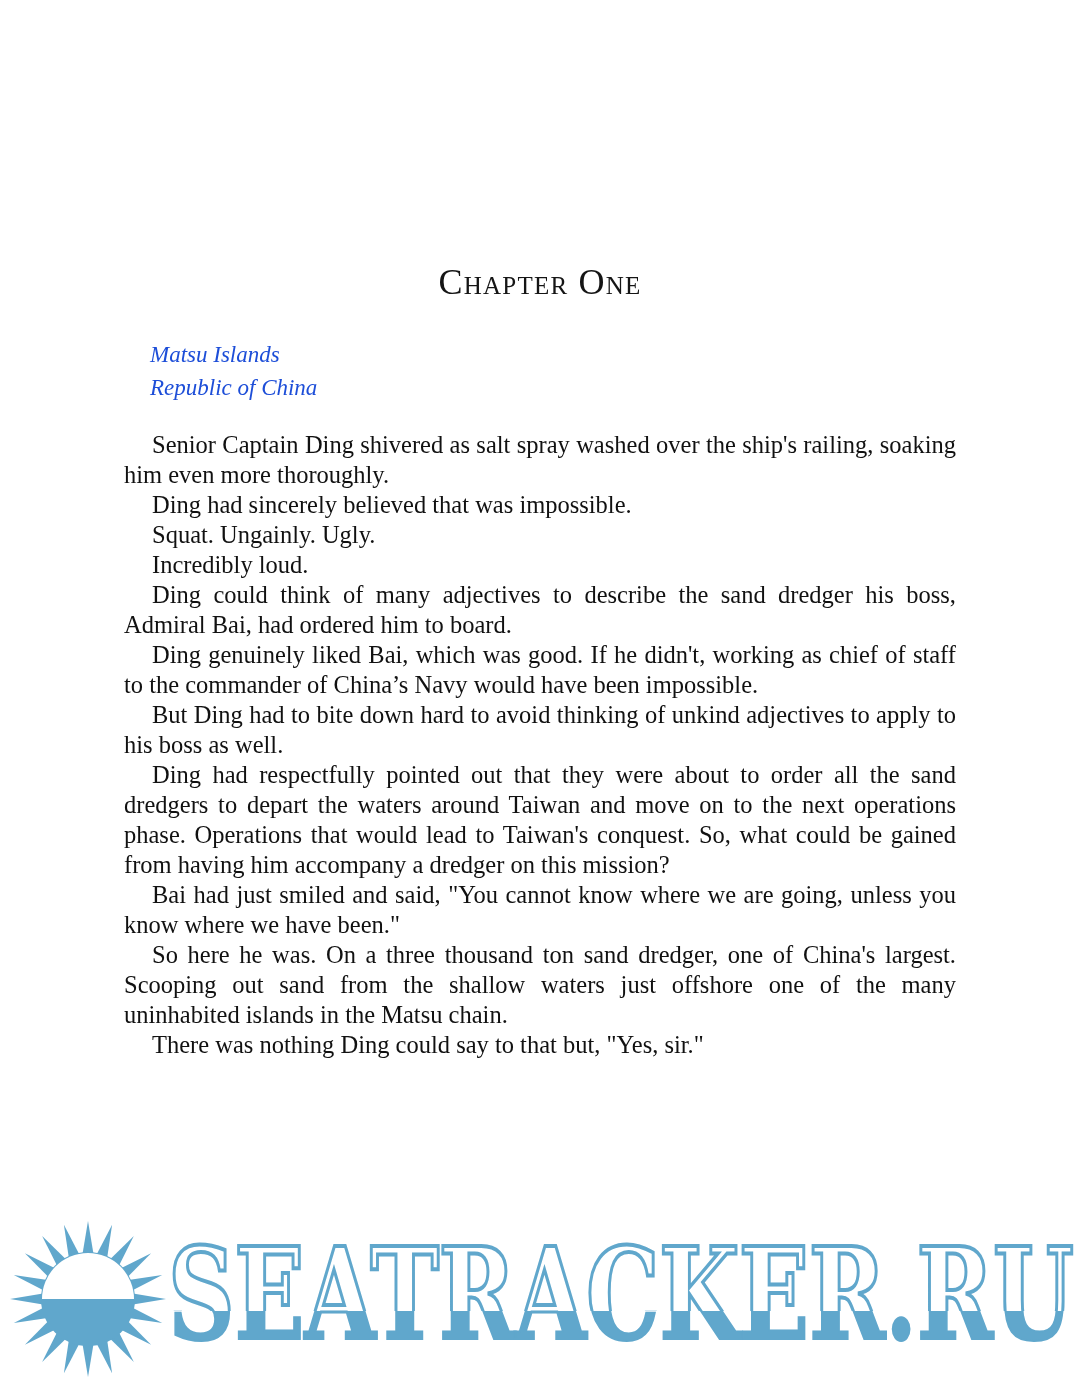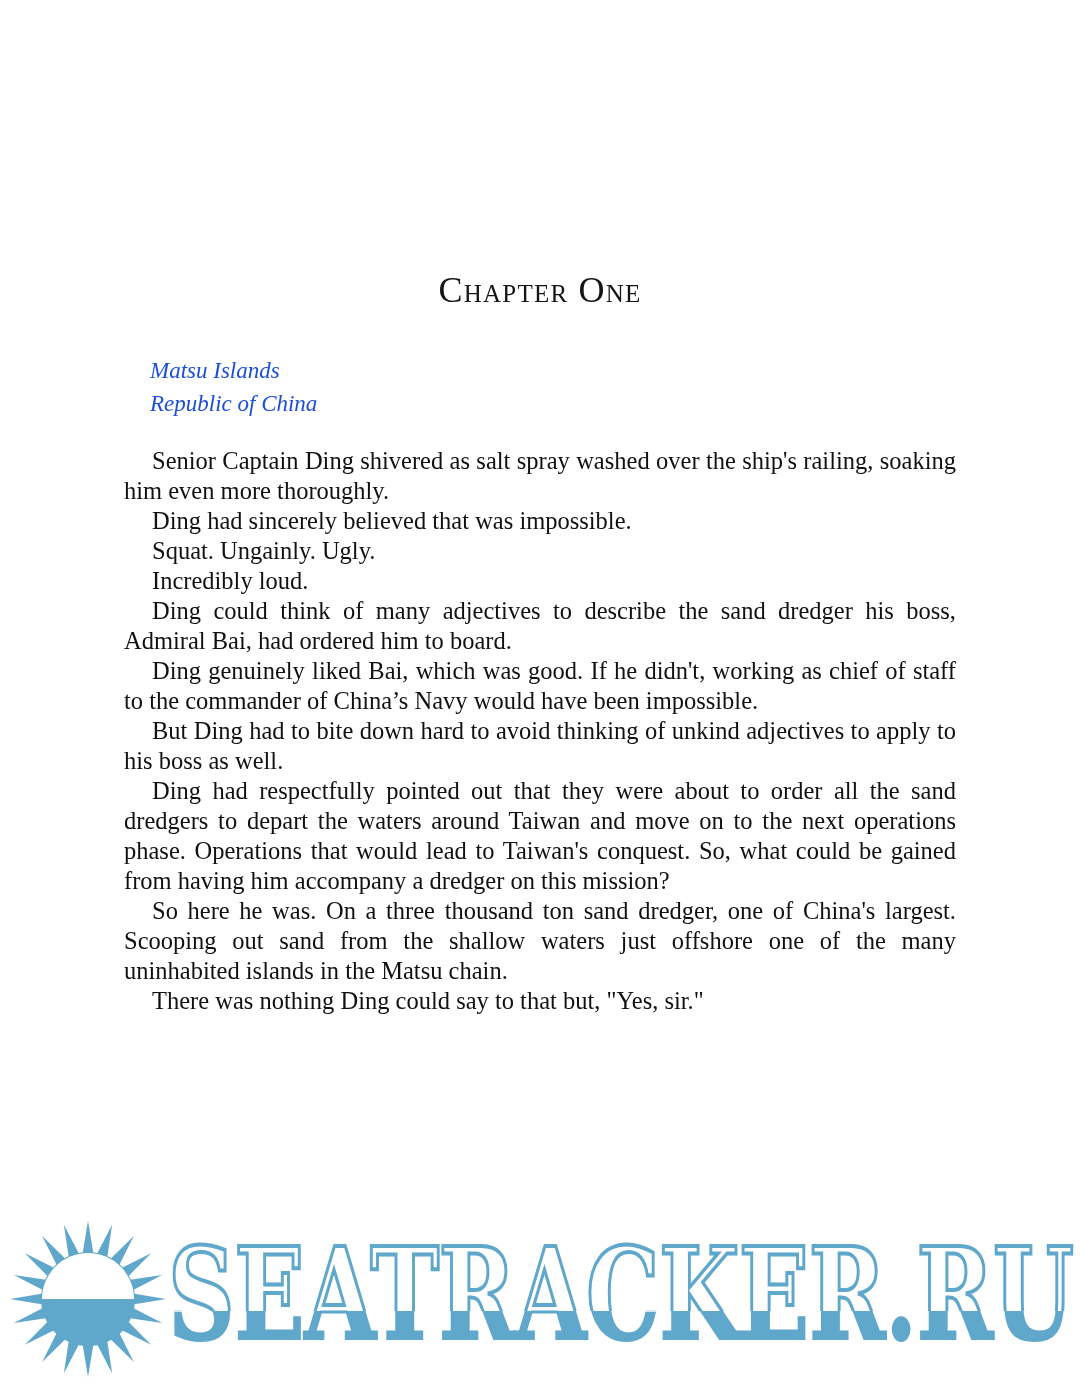--- a/index.html
+++ b/index.html
@@ -27,21 +27,21 @@
 
   .content {
     position: absolute;
     left: 124px;
     top: 0;
     width: 832px;
   }
 
   
   .chapter-title {
-    margin: 16px;
+    margin: 8px;
     padding-top: 252px;
     text-align: center;
     font-family: "Liberation Serif", "DejaVu Serif", serif;
     font-weight: 400;
     font-size: 36px;
     line-height: 44px;
     letter-spacing: 1.2px;
     font-variant: small-caps;
     color: #151515;
     white-space: pre;
@@ -116,20 +116,21 @@
 
     <div class="prose">
       <p class="para">Senior Captain Ding shivered as salt spray washed over the ship's railing, soaking him even more thoroughly.</p>
       <p class="para">Ding had sincerely believed that was impossible.</p>
       <p class="para">Squat. Ungainly. Ugly.</p>
       <p class="para">Incredibly loud.</p>
       <p class="para">Ding could think of many adjectives to describe the sand dredger his boss, Admiral Bai, had ordered him to board.</p>
       <p class="para">Ding genuinely liked Bai, which was good. If he didn't, working as chief of staff to the commander of China’s Navy would have been impossible.</p>
       <p class="para">But Ding had to bite down hard to avoid thinking of unkind adjectives to apply to his boss as well.</p>
       <p class="para">Ding had respectfully pointed out that they were about to order all the sand dredgers to depart the waters around Taiwan and move on to the next operations phase. Operations that would lead to Taiwan's conquest. So, what could be gained from having him accompany a dredger on this mission?</p>
+      <p class="para">Bai had just smiled and said, "You cannot know where we are going, unless you know where we have been."</p>
       <p class="para">So here he was. On a three thousand ton sand dredger, one of China's largest. Scooping out sand from the shallow waters just offshore one of the many uninhabited islands in the Matsu chain.</p>
       <p class="para">There was nothing Ding could say to that but, "Yes, sir."</p>
     </div>
 
   </div>
 
   <div class="watermark">
     <svg viewBox="0 0 1080 168" xmlns="http://www.w3.org/2000/svg">
       <defs>
 

